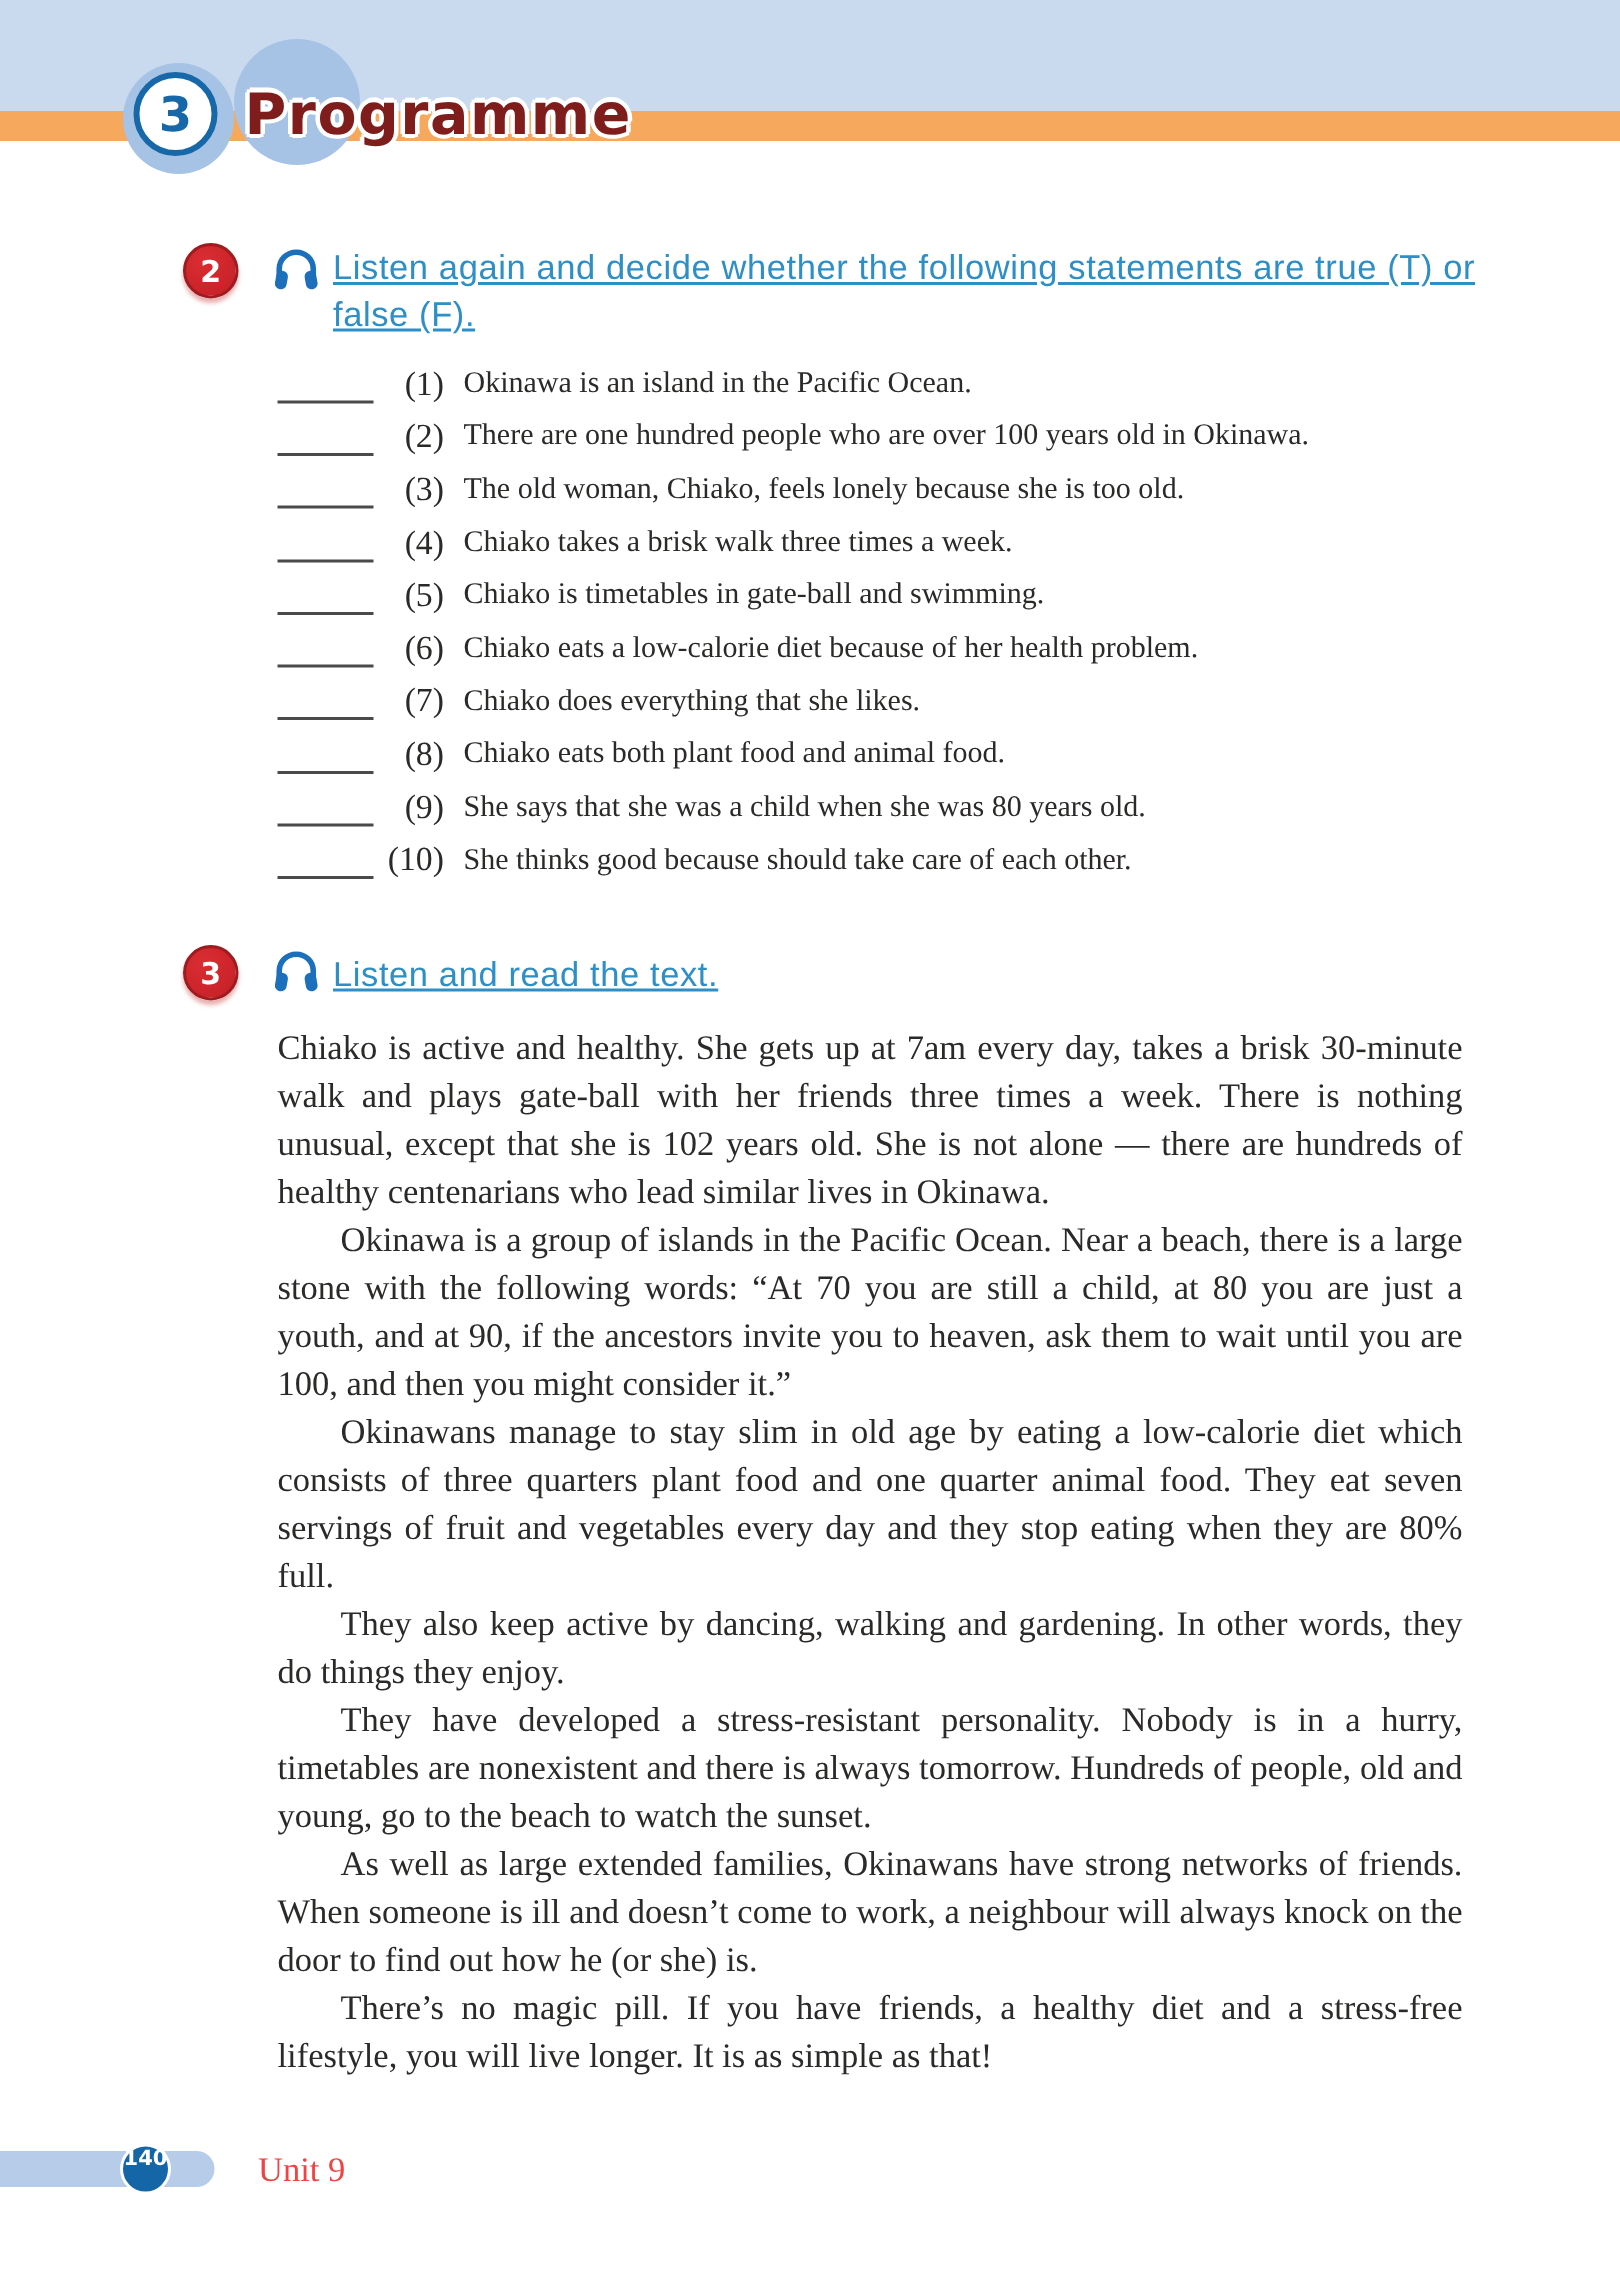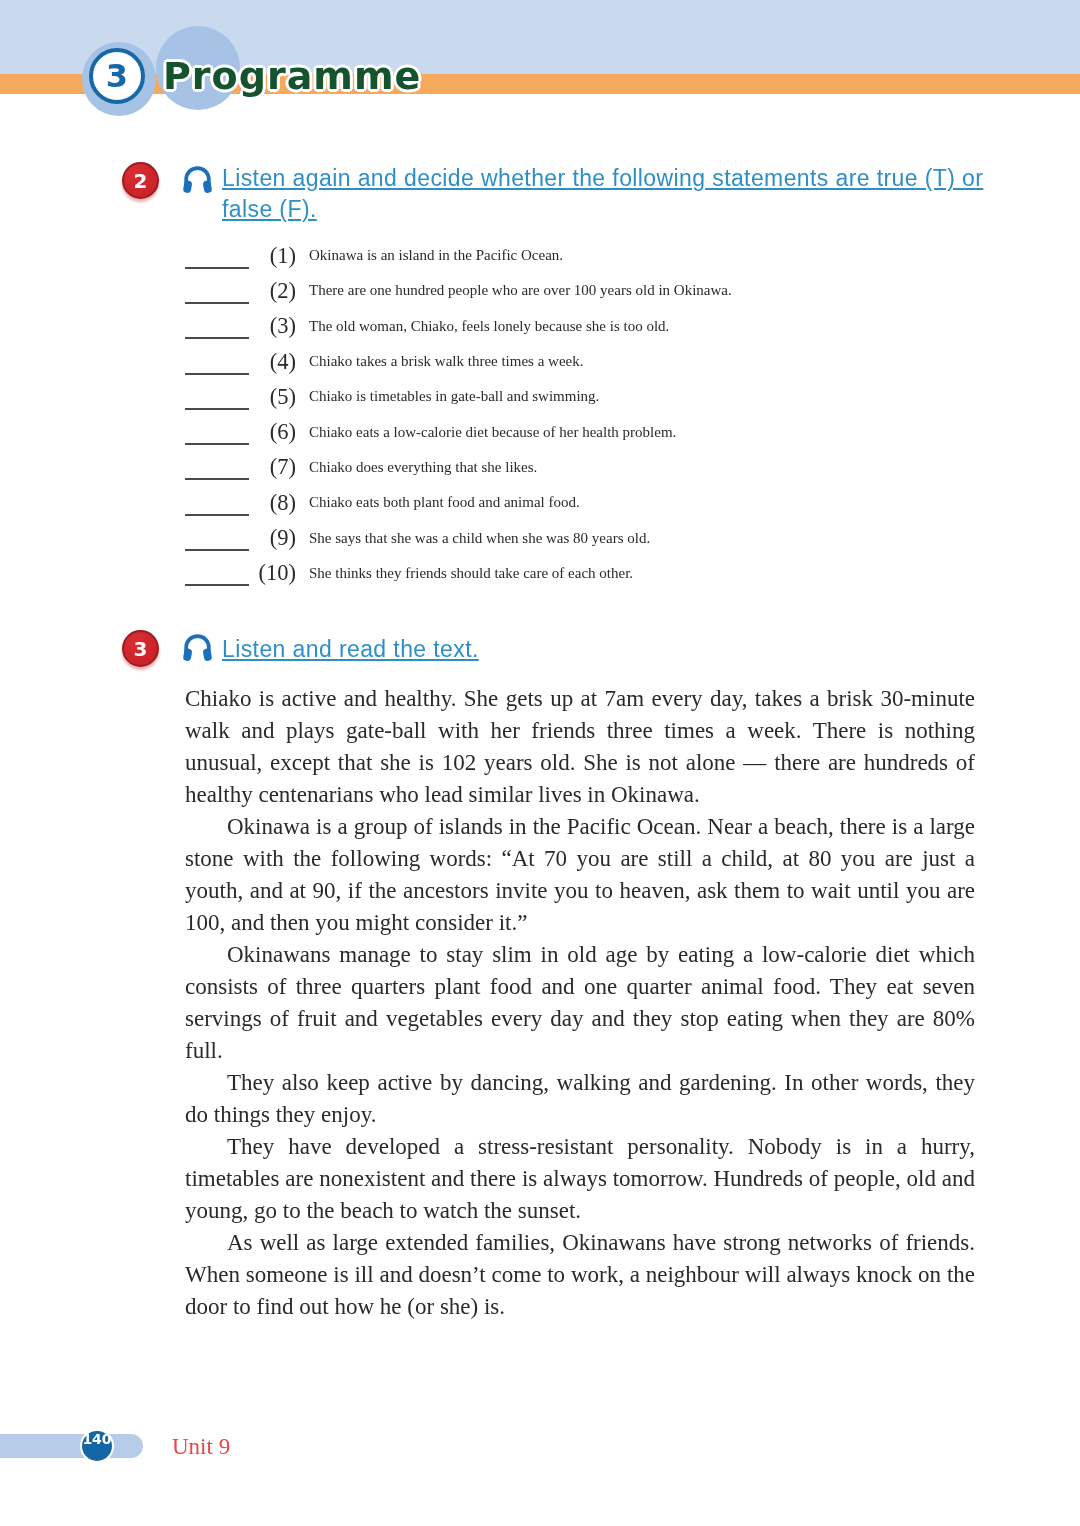--- a/index.html
+++ b/index.html
@@ -36,21 +36,21 @@
     width: 56px; height: 56px; border-radius: 50%;
     background: #ffffff; border: 4px solid #1768a8;
     color: #1768a8;
     font: 700 32px "DejaVu Sans", sans-serif;
     display: flex; align-items: center; justify-content: center;
   }
   .page-title {
     position: absolute; left: 163px; top: 54px;
     font: 800 38px "DejaVu Sans", sans-serif;
     letter-spacing: 1px;
-    color: #14532d;
+    color: #7f1d1d;
     text-shadow:
       -3px 0 0 #fff, 3px 0 0 #fff, 0 -3px 0 #fff, 0 3px 0 #fff,
       -2px -2px 0 #fff, 2px -2px 0 #fff, -2px 2px 0 #fff, 2px 2px 0 #fff;
   }
 
   
   .ex-badge {
     position: absolute;
     width: 37px; height: 37px; border-radius: 50%;
     background: radial-gradient(circle at 35% 30%, #d92d33, #c41f25);
@@ -84,21 +84,21 @@
     border-bottom: 2px solid #4a4a4a;
     margin-top: 6px;
     flex: none;
   }
   .stmt-num {
     width: 47px; flex: none;
     text-align: right;
     margin-right: 13px;
     font-size: 22.5px;
   }
-  .stmt-text { font-size: 15px; white-space: nowrap; }
+  .stmt-text { font-size: 20px; white-space: nowrap; }
 
   
   .passage {
     position: absolute; left: 185px; top: 683px;
     width: 790px;
     font-size: 23px; line-height: 32px;
     text-align: justify;
   }
   .passage p { margin: 0; }
   .passage p + p { text-indent: 42px; }
@@ -189,41 +189,42 @@
       <span class="stmt-text">Chiako eats both plant food and animal food.</span>
     </div>
     <div class="stmt-row">
       <span class="blank"></span>
       <span class="stmt-num">(9)</span>
       <span class="stmt-text">She says that she was a child when she was 80 years old.</span>
     </div>
     <div class="stmt-row">
       <span class="blank"></span>
       <span class="stmt-num">(10)</span>
-      <span class="stmt-text">She thinks they friends should take care of each other.</span>
+      <span class="stmt-text">She thinks good because should take care of each other.</span>
     </div>
   </div>
 
   <div class="ex-badge badge-3">
     <span>3</span>
   </div>
   <svg class="hp-icon hp-3" viewBox="0 0 32 32">
     <path d="M5 21 v-5.5 C5 9.2 9.9 4.5 16 4.5 s11 4.7 11 11 V21" fill="none" stroke="#1c6fbb" stroke-width="3.6" stroke-linecap="round"></path>
     <rect x="2.6" y="16.5" width="7.6" height="12" rx="3.6" fill="#1c6fbb" transform="rotate(10 6.4 22.5)"></rect>
     <rect x="21.8" y="16.5" width="7.6" height="12" rx="3.6" fill="#1c6fbb" transform="rotate(-10 25.6 22.5)"></rect>
   </svg>
   <div class="instruction instr-3">Listen and read the text.</div>
 
   <div class="passage">
     <p>Chiako is active and healthy. She gets up at 7am every day, takes a brisk 30-minute walk and plays gate-ball with her friends three times a week. There is nothing unusual, except that she is 102 years old. She is not alone — there are hundreds of healthy centenarians who lead similar lives in Okinawa.</p>
     <p>Okinawa is a group of islands in the Pacific Ocean. Near a beach, there is a large stone with the following words: “At 70 you are still a child, at 80 you are just a youth, and at 90, if the ancestors invite you to heaven, ask them to wait until you are 100, and then you might consider it.”</p>
     <p>Okinawans manage to stay slim in old age by eating a low-calorie diet which consists of three quarters plant food and one quarter animal food. They eat seven servings of fruit and vegetables every day and they stop eating when they are 80% full.</p>
     <p>They also keep active by dancing, walking and gardening. In other words, they do things they enjoy.</p>
     <p>They have developed a stress-resistant personality. Nobody is in a hurry, timetables are nonexistent and there is always tomorrow. Hundreds of people, old and young, go to the beach to watch the sunset.</p>
     <p>As well as large extended families, Okinawans have strong networks of friends. When someone is ill and doesn’t come to work, a neighbour will always knock on the door to find out how he (or she) is.</p>
+    <p>There’s no magic pill. If you have friends, a healthy diet and a stress-free lifestyle, you will live longer. It is as simple as that!</p>
   </div>
 
   <div class="footer-pill"></div>
   <div class="footer-circle">
     <span>140</span>
   </div>
   <div class="unit-label">Unit 9</div>
 
 </div>
 

